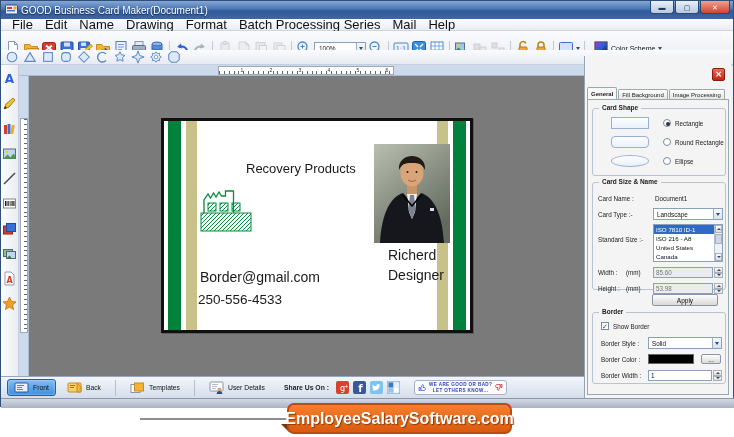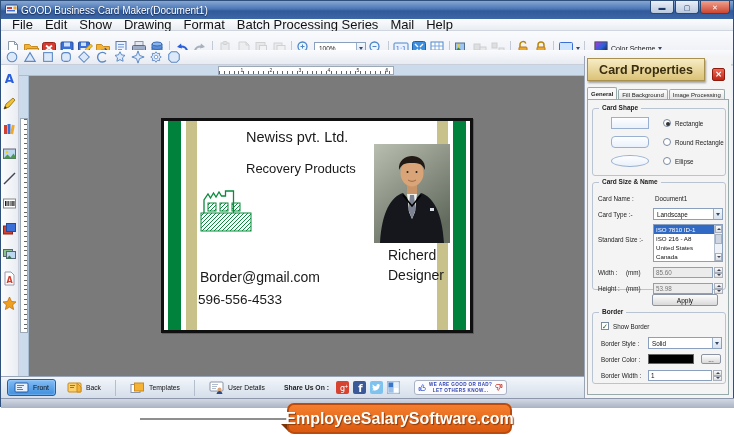--- a/index.html
+++ b/index.html
@@ -113,21 +113,21 @@
     <div class="winbtns">
       <div class="winbtn">▬</div>
       <div class="winbtn">▢</div>
       <div class="winbtn close">✕</div>
     </div>
   </div>
 
   <div class="menubar">
     <span class="menuitem">File</span>
     <span class="menuitem">Edit</span>
-    <span class="menuitem">Show</span>
+    <span class="menuitem">Name</span>
     <span class="menuitem">Drawing</span>
     <span class="menuitem">Format</span>
     <span class="menuitem">Batch Processing Series</span>
     <span class="menuitem">Mail</span>
     <span class="menuitem">Help</span>
   </div>
 
   <div class="toolbar1">
     <svg class="tico" viewBox="0 0 16 16">
         <path d="M3.5 1.5h6l3 3v10h-9z" fill="#fff" stroke="#8899aa"></path>
@@ -367,21 +367,20 @@
       </div>
   </div>
 
   <div class="canvas">
     <div class="card">
       <div class="stripe" style="left:4px;width:13px;background:#00823c"></div>
       <div class="stripe" style="left:22px;width:11px;background:#c8c28a"></div>
       <div class="stripe" style="right:22px;width:11px;background:#c8c28a"></div>
       <div class="stripe" style="right:4px;width:13px;background:#00823c"></div>
 
-      <span class="card-text" style="left:82px;top:8px;font-size:14.5px">Newiss pvt. Ltd.</span>
       <span class="card-text" style="left:82px;top:40px;font-size:13px">Recovery Products</span>
 
       <svg class="abs" style="left:36px;top:64px;width:52px;height:48px" viewBox="0 0 52 48">
         <defs>
             <pattern id="hatch" width="4" height="4" patternUnits="userSpaceOnUse">
               <path d="M0 4L4 0" stroke="#0a8a3c" stroke-width="1"></path>
             </pattern>
           </defs>
         <path d="M4 28V15l4-6 2.5 4 3-5 2.5 4 3-5 2.5 4h4V6h8v22" fill="none" stroke="#0a8a3c" stroke-width="1.3"></path>
         <rect x="8" y="18" width="8" height="8" fill="url(#hatch)" stroke="#0a8a3c"></rect>
@@ -407,26 +406,25 @@
         <path d="M6 99c2-32 11-46 23-50l9 10 9-10c12 4 21 18 23 50z" fill="#15171c"></path>
         <path d="M33 50h10l-2 18-3 7-3-7z" fill="#eef0ec"></path>
         <path d="M36 51h4l1.5 15-3.5 9-3.5-9z" fill="#7c8292"></path>
         <path d="M29 51l9 11 9-11" fill="none" stroke="#000" stroke-width="1.5"></path>
         <rect x="56" y="64" width="4" height="3" fill="#d8dce4"></rect>
       </svg>
 
       <span class="card-text" style="left:224px;top:126px;font-size:14px">Richerd</span>
       <span class="card-text" style="left:224px;top:146px;font-size:14px">Designer</span>
       <span class="card-text" style="left:36px;top:148px;font-size:14px">Border@gmail.com</span>
-      <span class="card-text" style="left:34px;top:171px;font-size:13.5px">596-556-4533</span>
+      <span class="card-text" style="left:34px;top:171px;font-size:13.5px">250-556-4533</span>
     </div>
   </div>
 
   <div class="proppanel">
-    <div class="proptitle">Card Properties</div>
     <div class="closebtn">✕</div>
 
     <div class="tabs">
       <div class="tab" data-active="true">
           <span>General</span>
         </div>
       <div class="tab" data-active="false">
           <span>Fill Background</span>
         </div>
       <div class="tab" data-active="false">

